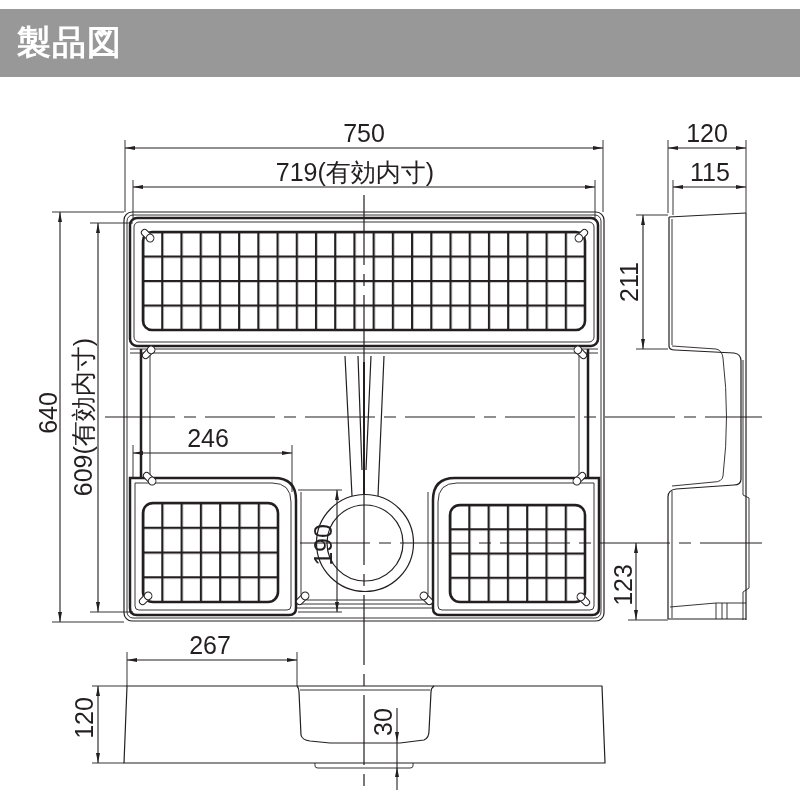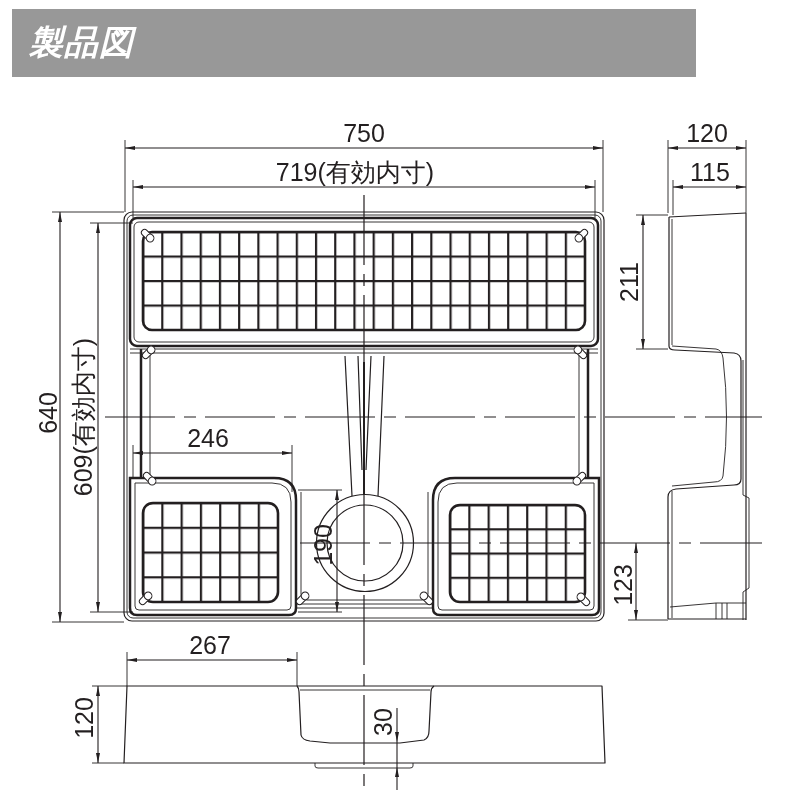--- a/index.html
+++ b/index.html
@@ -1,17 +1,17 @@
 <!DOCTYPE html>
 <html><head>
 <meta charset="utf-8">
 <style>
   html, body { margin: 0; padding: 0; background: #ffffff; }
   body { width: 800px; height: 800px; position: relative; overflow: hidden; font-family: "Liberation Sans", sans-serif; }
-  .header-bar { position: absolute; left: 12px; top: 9px; width: 684px; height: 68px; background: #989898; font-style: italic; }
+  .header-bar { position: absolute; left: 0; top: 9px; width: 800px; height: 68px; background: #989898; }
   .header-title { position: absolute; left: 17px; top: 13px; color: #ffffff; font-size: 34px; font-weight: bold; letter-spacing: 1px; line-height: 40px; font-family: "DejaVu Sans", sans-serif; }
   svg.drawing { position: absolute; left: 0; top: 0; width: 800px; height: 800px; }
   .ln { fill: none; stroke: #231f20; stroke-width: 1.2; stroke-linejoin: round; stroke-linecap: butt; }
   .thin { fill: none; stroke: #231f20; stroke-width: 0.9; }
   .thick { fill: none; stroke: #231f20; stroke-width: 2.5; }
   .dim { fill: none; stroke: #231f20; stroke-width: 1.1; }
   .ext { fill: none; stroke: #231f20; stroke-width: 0.9; }
   .center { fill: none; stroke: #231f20; stroke-width: 1.2; stroke-dasharray: 70 9 12 9; }
   .dimtxt { font-family: "Liberation Sans", sans-serif; font-size: 25px; fill: #231f20; }
 </style>

